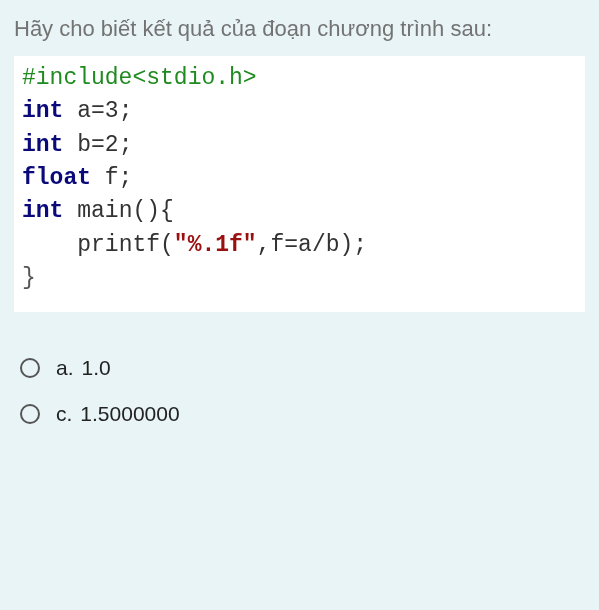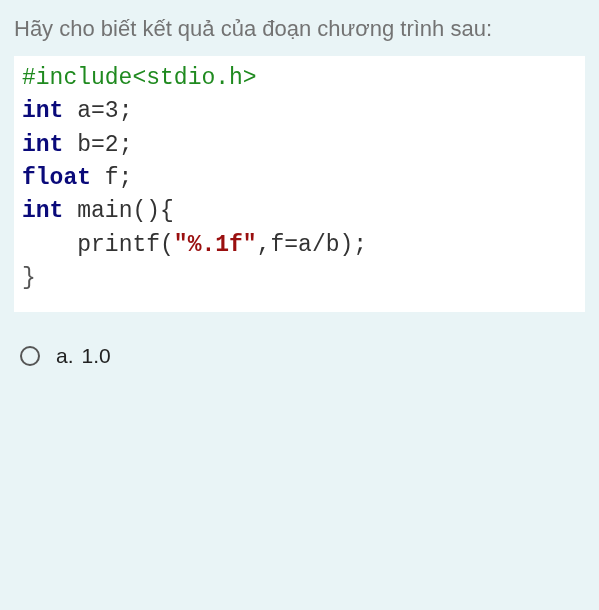--- a/index.html
+++ b/index.html
@@ -19,21 +19,21 @@
     color: #737373;
   }
   .code-block {
     background: #ffffff;
     padding: 6px 8px 16px 8px;
     font-family: "Courier New", Courier, monospace;
     font-size: 23px;
     line-height: 1.45;
     white-space: pre;
     color: #000;
-    margin-bottom: 32px;
+    margin-bottom: 44px;
   }
   .code-block .pp   { color: #1f8a1f; }            
   .code-block .kw   { color: #0a0a7a; font-weight: bold; } 
   .code-block .id   { color: #333; }
   .code-block .str  { color: #9a0f0f; font-weight: bold; } 
   .code-block .def  { color: #555; }               
   .options {
     display: flex;
     flex-direction: column;
     gap: 22px;
@@ -75,15 +75,21 @@
 <div class="options">
 
   <label class="option">
     <span class="radio"></span>
     <span class="option-label">
       <span class="letter">a.</span><span>1.0</span>
     </span>
   </label>
 
 
+  <label class="option">
+    <span class="radio"></span>
+    <span class="option-label">
+      <span class="letter">c.</span><span>1.5000000</span>
+    </span>
+  </label>
 
 
 </div>
 
 </body></html>

